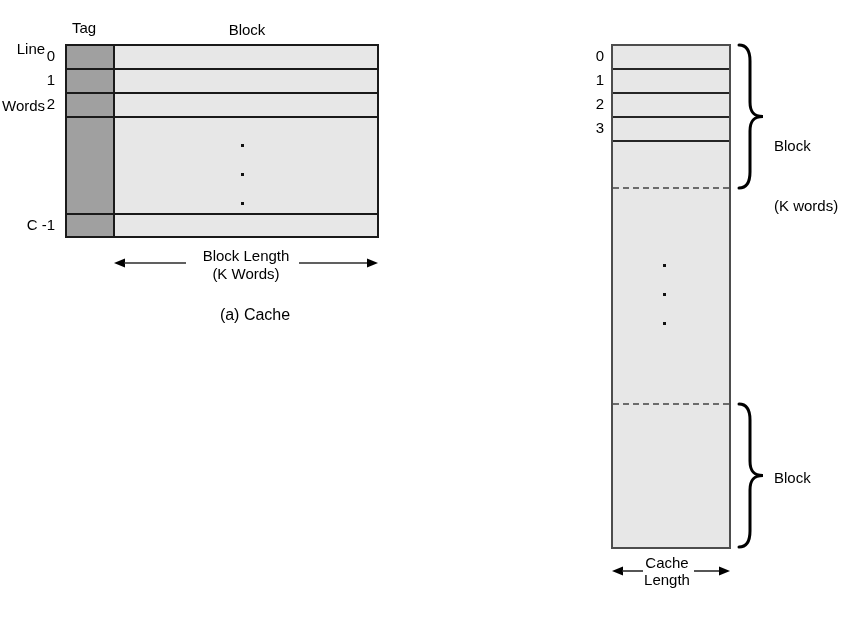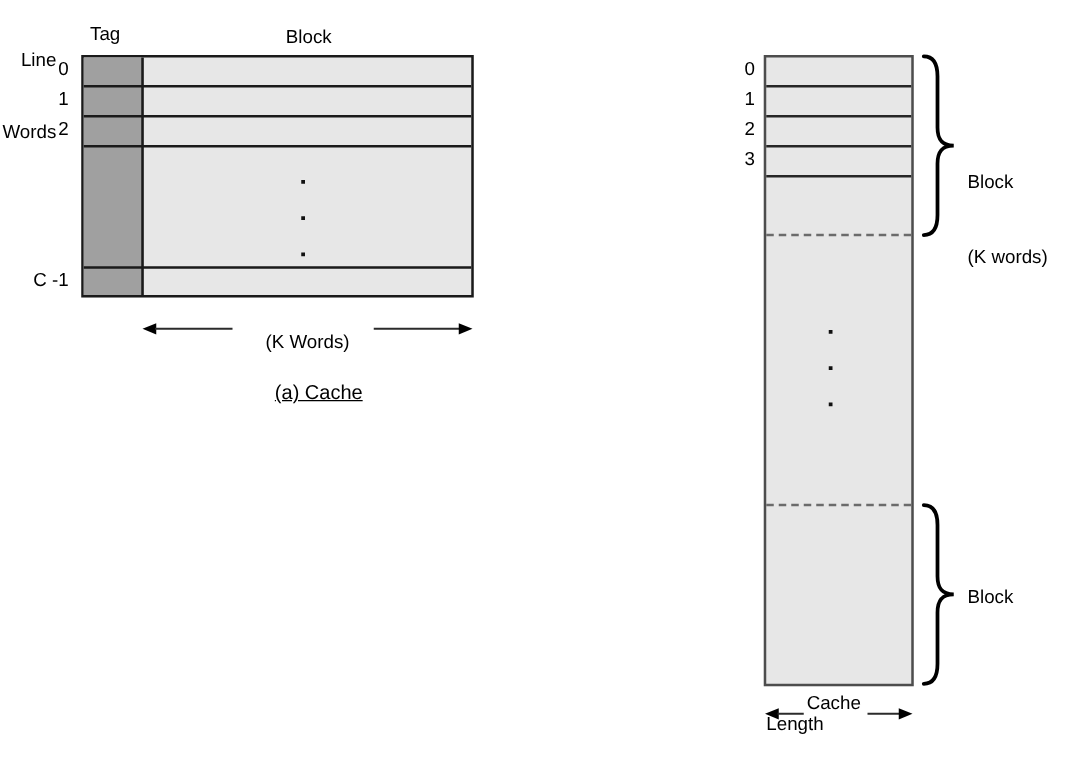--- a/index.html
+++ b/index.html
@@ -113,23 +113,24 @@
     <div class="abs dot" style="left:174px; top:127px;"></div>
     <div class="abs dot" style="left:174px; top:156px;"></div>
   </div>
 
   <svg class="abs" style="left:112px; top:257px;" width="268" height="12" viewBox="0 0 268 12">
     <polygon class="arrow-head" points="2,6 13,1.5 13,10.5"></polygon>
     <line class="arrow-line" x1="12" y1="6" x2="74" y2="6"></line>
     <line class="arrow-line" x1="187" y1="6" x2="256" y2="6"></line>
     <polygon class="arrow-head" points="266,6 255,1.5 255,10.5"></polygon>
   </svg>
+  <div class="abs txt ctr" style="left:146px; top:248px; width:200px; line-height:16px;">Block Length</div>
   <div class="abs txt ctr" style="left:146px; top:266px; width:200px; line-height:16px;">(K Words)</div>
 
-  <div class="abs txt ctr caption" style="left:160px; top:306px; width:190px;text-decoration:underline;">(a) Cache</div>
+  <div class="abs txt ctr caption" style="left:160px; top:306px; width:190px;">(a) Cache</div>
 
 
   <div class="abs mem-label" style="top:44px;">0</div>
   <div class="abs mem-label" style="top:68px;">1</div>
   <div class="abs mem-label" style="top:92px;">2</div>
   <div class="abs mem-label" style="top:116px;">3</div>
 
   <div class="abs mem-col">
     <div class="abs mem-sep" style="top:22px;"></div>
     <div class="abs mem-sep" style="top:46px;"></div>
@@ -155,16 +156,16 @@
   </svg>
   <div class="abs txt" style="left:774px; top:468px;">Block</div>
 
   <svg class="abs" style="left:610px; top:565px;" width="122" height="12" viewBox="0 0 122 12">
     <polygon class="arrow-head" points="2,6 13,1.5 13,10.5"></polygon>
     <line class="arrow-line" x1="12" y1="6" x2="33" y2="6"></line>
     <line class="arrow-line" x1="84" y1="6" x2="110" y2="6"></line>
     <polygon class="arrow-head" points="120,6 109,1.5 109,10.5"></polygon>
   </svg>
   <div class="abs txt ctr" style="left:617px; top:555px; width:100px; line-height:16px;">Cache</div>
-  <div class="abs txt ctr" style="left:586px; top:572px; width:100px; line-height:16px;text-align:center;">Length</div>
+  <div class="abs txt ctr" style="left:617px; top:572px; width:100px; line-height:16px;text-align:center;">Length</div>
 
 
 </div>
 
 </body></html>

